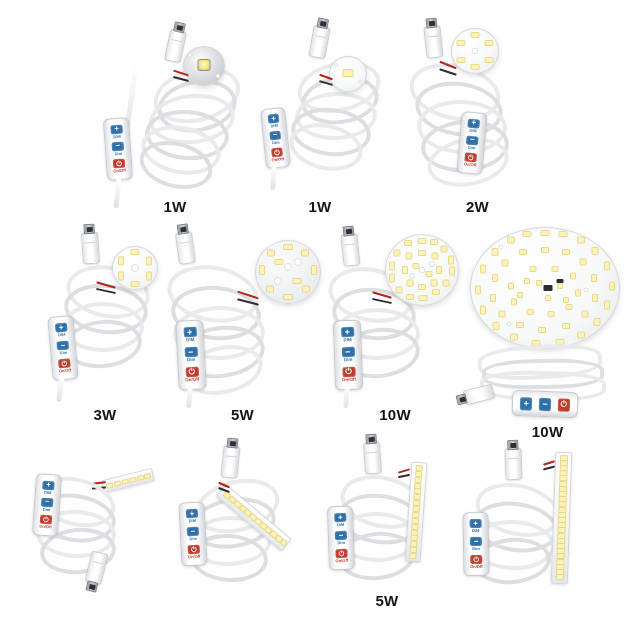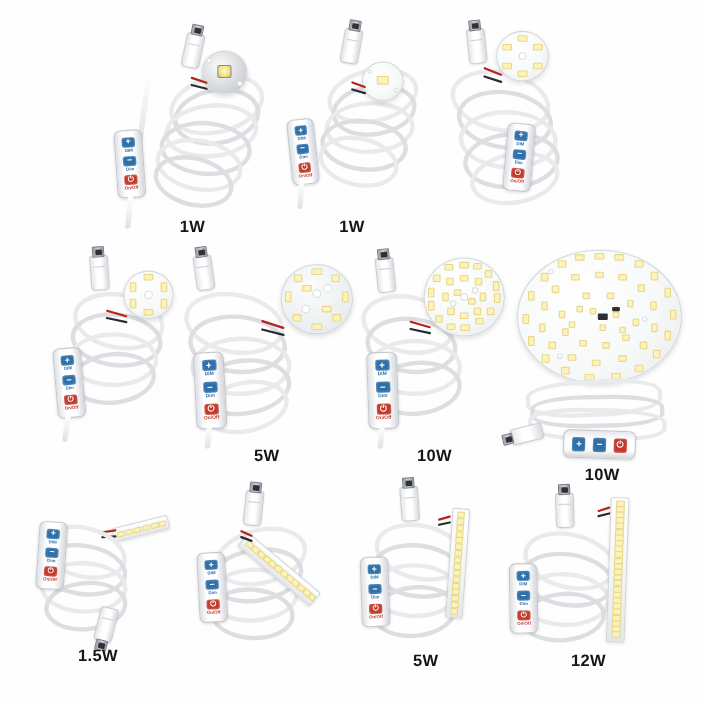--- a/index.html
+++ b/index.html
@@ -323,20 +323,21 @@
         <div class="btn-wrap">
           <div class="key" style="width:12px;height:9px;font-size:8px;">−</div>
           <div class="key-cap" style="font-size:4px;">Dim</div>
         </div>
         <div class="btn-wrap">
           <div class="key red" style="width:12px;height:9px;font-size:7px;">⏻</div>
           <div class="key-cap red" style="font-size:4px;">On/Off</div>
         </div>
       </div>
 
+      <div class="product-label" style="top:186px; font-size:15px;">2W</div>
     </div>
   </div>
 
   <div class="product" style="left:30px; top:228px; width:150px; height:210px;">
     <div class="product-stage">
 
       <div class="usb" style="left:52px; top:4px; transform:rotate(-4deg);">
         <div class="tip"></div>
         <div class="seam"></div>
       </div>
@@ -367,20 +368,21 @@
           <div class="key" style="width:12px;height:9px;font-size:8px;">−</div>
           <div class="key-cap" style="font-size:4px;">Dim</div>
         </div>
         <div class="btn-wrap">
           <div class="key red" style="width:12px;height:9px;font-size:7px;">⏻</div>
           <div class="key-cap red" style="font-size:4px;">On/Off</div>
         </div>
       </div>
       <div class="cable" style="left:28px; top:148px; width:5px; height:26px; transform:rotate(8deg);"></div>
 
+      <div class="product-label" style="top:178px; font-size:15px;">3W</div>
     </div>
   </div>
 
   <div class="product" style="left:155px; top:228px; width:175px; height:210px;">
     <div class="product-stage">
 
       <div class="usb" style="left:22px; top:4px; transform:rotate(-8deg);">
         <div class="tip"></div>
         <div class="seam"></div>
       </div>
@@ -615,21 +617,20 @@
           <div class="key red" style="width:12px;height:9px;font-size:7px;">⏻</div>
           <div class="key-cap red" style="font-size:4px;">On/Off</div>
         </div>
       </div>
 
       <div class="usb" style="left:74px; top:104px; transform:rotate(14deg);">
         <div class="tip" style="top:auto; bottom:-9px;"></div>
         <div class="seam"></div>
       </div>
 
-      <div class="product-label" style="top:140px; font-size:15px;">1.5W</div>
     </div>
   </div>
 
   <div class="product" style="left:162px; top:440px; width:150px; height:198px;">
     <div class="product-stage">
 
       <div class="usb" style="left:60px; top:6px; transform:rotate(6deg);">
         <div class="tip"></div>
         <div class="seam"></div>
       </div>
@@ -777,17 +778,16 @@
         <div class="btn-wrap">
           <div class="key" style="width:12px;height:9px;font-size:8px;">−</div>
           <div class="key-cap" style="font-size:4px;">Dim</div>
         </div>
         <div class="btn-wrap">
           <div class="key red" style="width:12px;height:9px;font-size:7px;">⏻</div>
           <div class="key-cap red" style="font-size:4px;">On/Off</div>
         </div>
       </div>
 
-      <div class="product-label" style="top:152px; font-size:15px;">12W</div>
     </div>
   </div>
 
 </div>
 
 </body></html>

